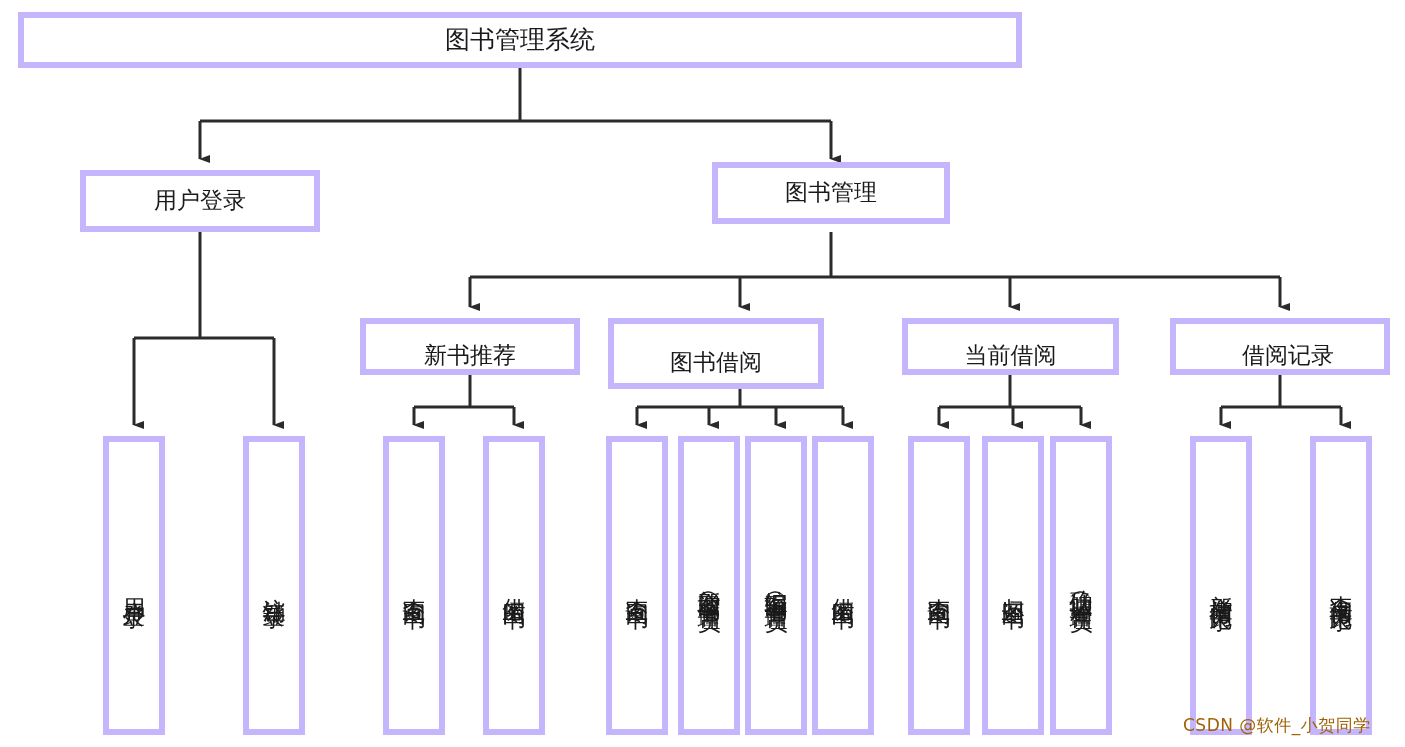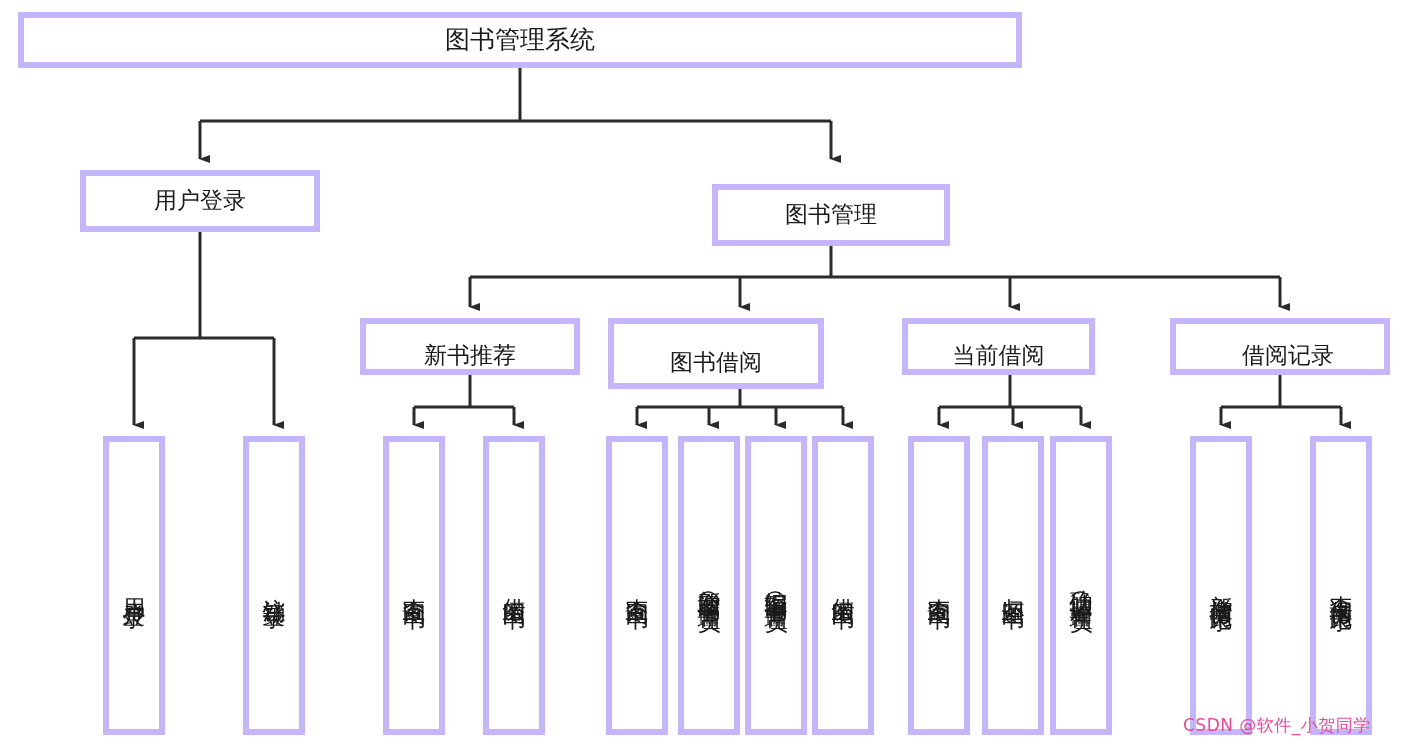--- a/index.html
+++ b/index.html
@@ -59,21 +59,21 @@
   }
   .node.leaf.tall .label {
     max-height: 288px;
   }
 
   #watermark {
     position: absolute;
     left: 1183px;
     top: 714px;
     font-size: 17px;
-    color: #ec4899;
+    color: #a16207;
     letter-spacing: 0.5px;
     white-space: nowrap;
     user-select: none;
   }
 </style>
 </head>
 <body>
 
 <div id="canvas">
   <svg id="edges" viewBox="0 0 1405 747" xmlns="http://www.w3.org/2000/svg">
@@ -119,30 +119,30 @@
       </g>
   </svg>
 
   <div id="nodes-layer">
       <div class="node root tall" style="left: 18px; top: 12px; width: 1004px; height: 56px;">
         <span class="label">图书管理系统</span>
       </div>
       <div class="node l2" style="left: 80px; top: 170px; width: 240px; height: 62px;">
         <span class="label">用户登录</span>
       </div>
-      <div class="node l2" style="left: 712px; top: 184px; width: 238px; height: 62px;">
+      <div class="node l2" style="left: 712px; top: 162px; width: 238px; height: 62px;">
         <span class="label">图书管理</span>
       </div>
       <div class="node l3" style="left: 360px; top: 318px; width: 220px; height: 57px;">
         <span class="label">新书推荐</span>
       </div>
       <div class="node l3" style="left: 608px; top: 318px; width: 216px; height: 71px;">
         <span class="label">图书借阅</span>
       </div>
-      <div class="node l3" style="left: 902px; top: 318px; width: 193px; height: 57px;">
+      <div class="node l3" style="left: 902px; top: 318px; width: 217px; height: 57px;">
         <span class="label">当前借阅</span>
       </div>
       <div class="node l3" style="left: 1170px; top: 318px; width: 220px; height: 57px; padding-left: 16px;">
         <span class="label">借阅记录</span>
       </div>
       <div class="node leaf" style="left: 103px; top: 436px; width: 62px; height: 299px;">
         <span class="label">用户登录</span>
       </div>
       <div class="node leaf" style="left: 243px; top: 436px; width: 62px; height: 299px;">
         <span class="label">注销登录</span>

